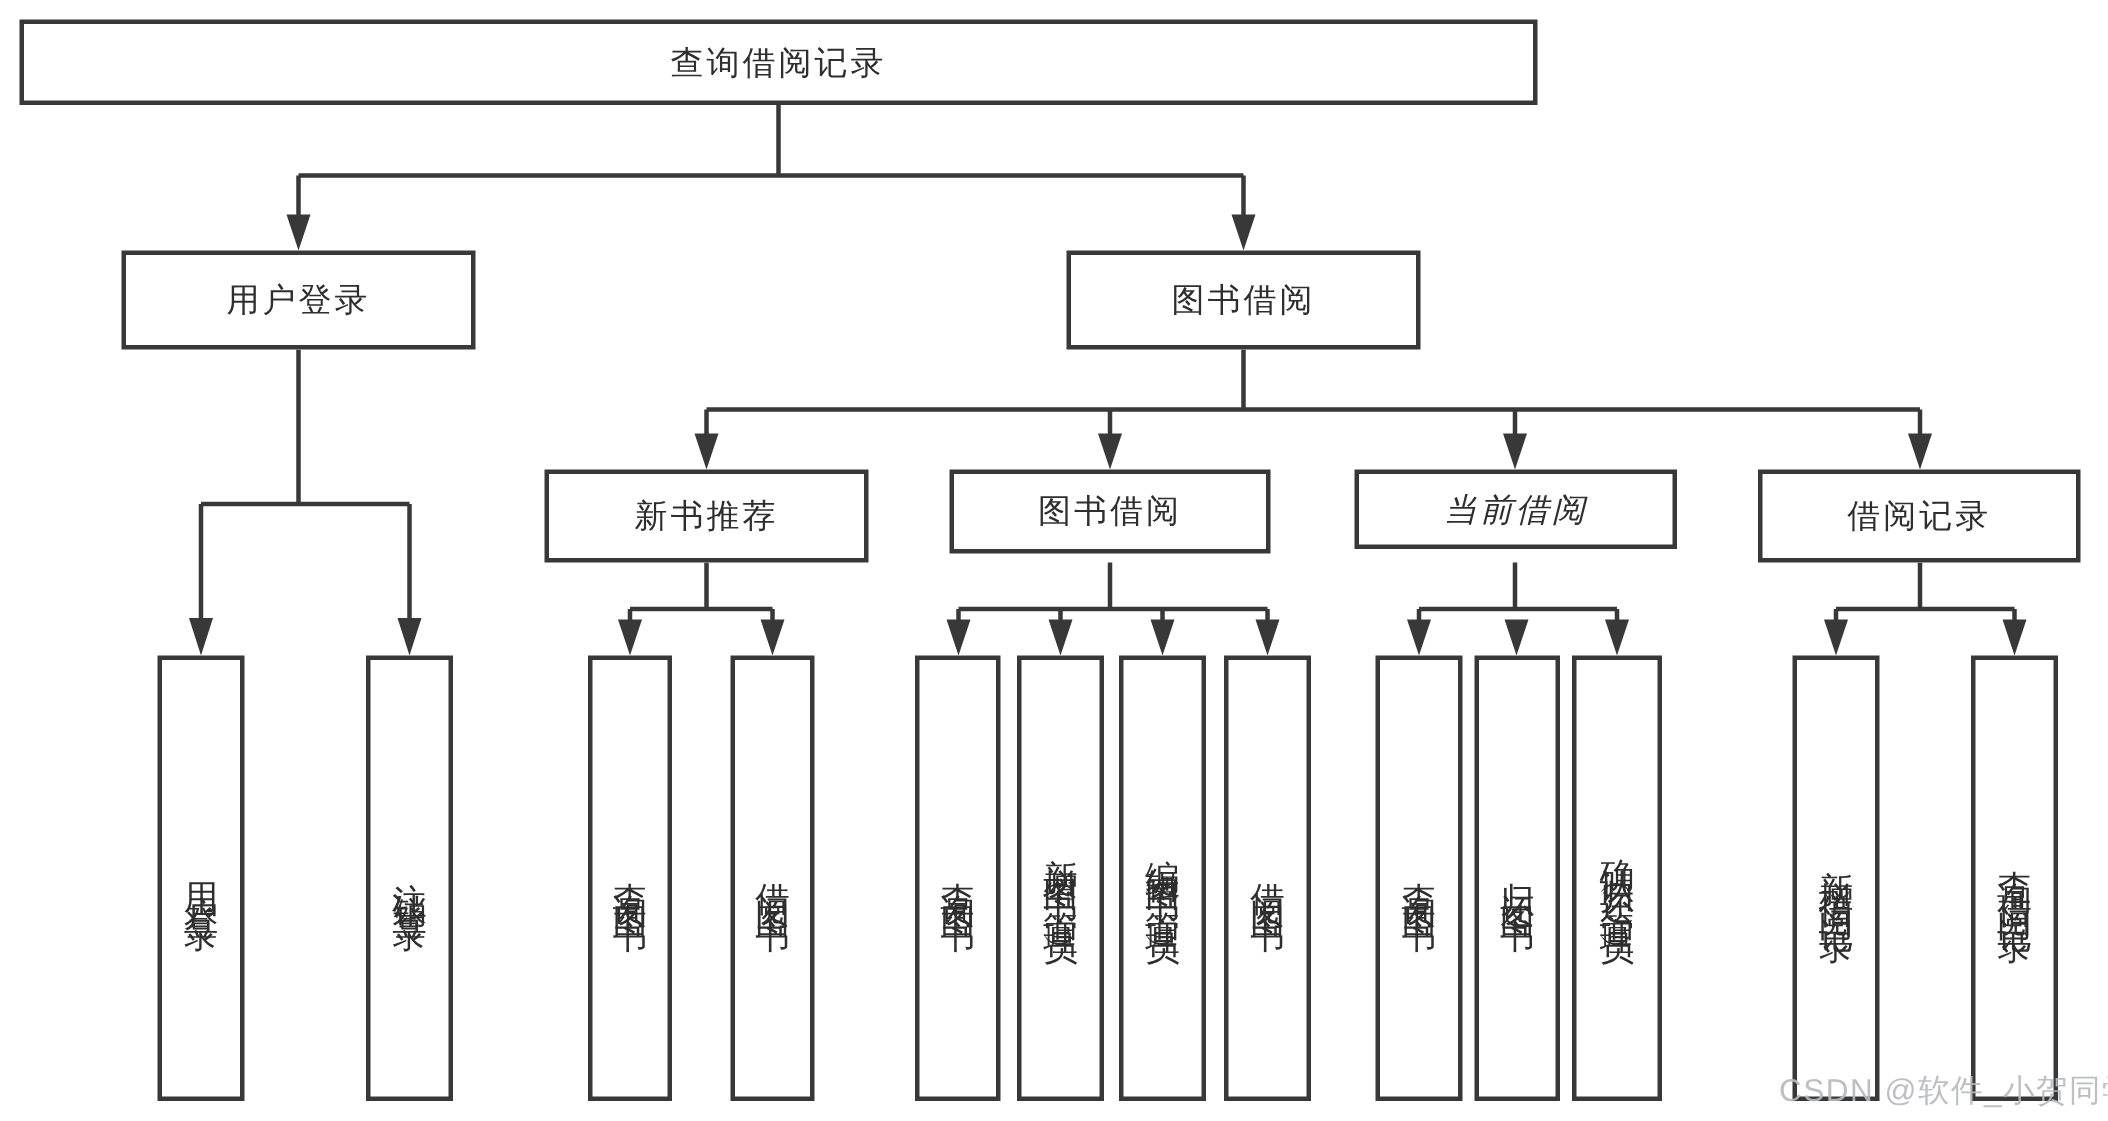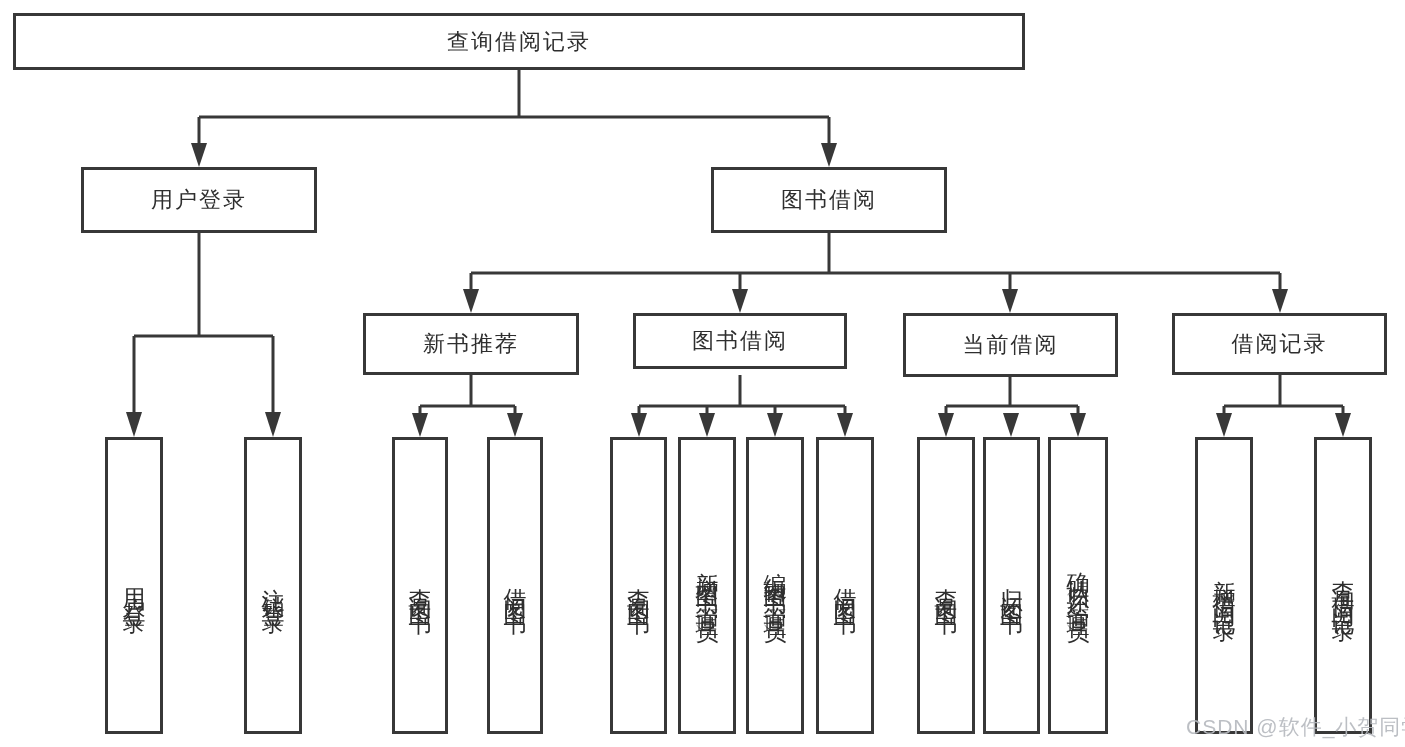--- a/index.html
+++ b/index.html
@@ -107,21 +107,21 @@
     </g>
   </svg>
 
   <div class="box h" style="left:13px; top:13px; width:1012px; height:57px;">查询借阅记录</div>
 
   <div class="box h" style="left:81px; top:167px; width:236px; height:66px;">用户登录</div>
   <div class="box h" style="left:711px; top:167px; width:236px; height:66px;">图书借阅</div>
 
   <div class="box h" style="left:363px; top:313px; width:216px; height:62px;">新书推荐</div>
   <div class="box h" style="left:633px; top:313px; width:214px; height:56px;">图书借阅</div>
-  <div class="box h" style="left:903px; top:313px; width:215px; height:64px;">当前借阅</div>
+  <div class="box h" style="left:903px; top:313px; width:215px; height:53px;font-style:italic;">当前借阅</div>
   <div class="box h" style="left:1172px; top:313px; width:215px; height:62px;">借阅记录</div>
 
   <div class="box v" style="left:105px; top:437px; width:58px; height:297px;">用户登录</div>
   <div class="box v" style="left:244px; top:437px; width:58px; height:297px;">注销登录</div>
 
   <div class="box v" style="left:392px; top:437px; width:56px; height:297px;">查询图书</div>
   <div class="box v" style="left:487px; top:437px; width:56px; height:297px;">借阅图书</div>
 
   <div class="box v" style="left:610px; top:437px; width:57px; height:297px;">查询图书</div>
   <div class="box v" style="left:678px; top:437px; width:58px; height:297px; letter-spacing:7px;">新增图书（管理员）</div>

